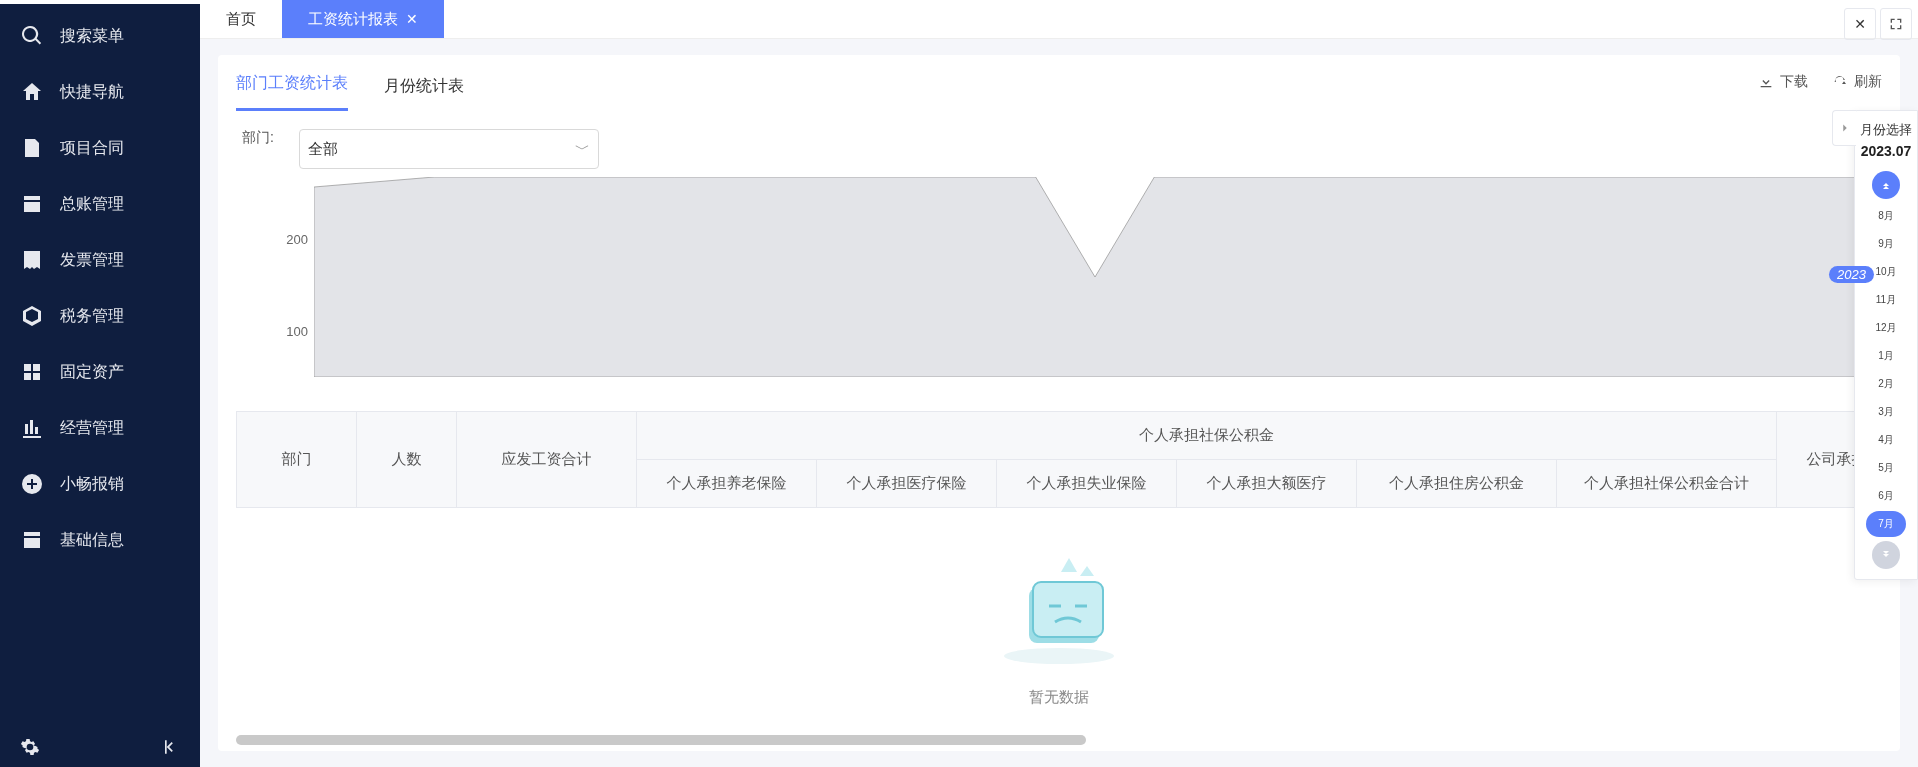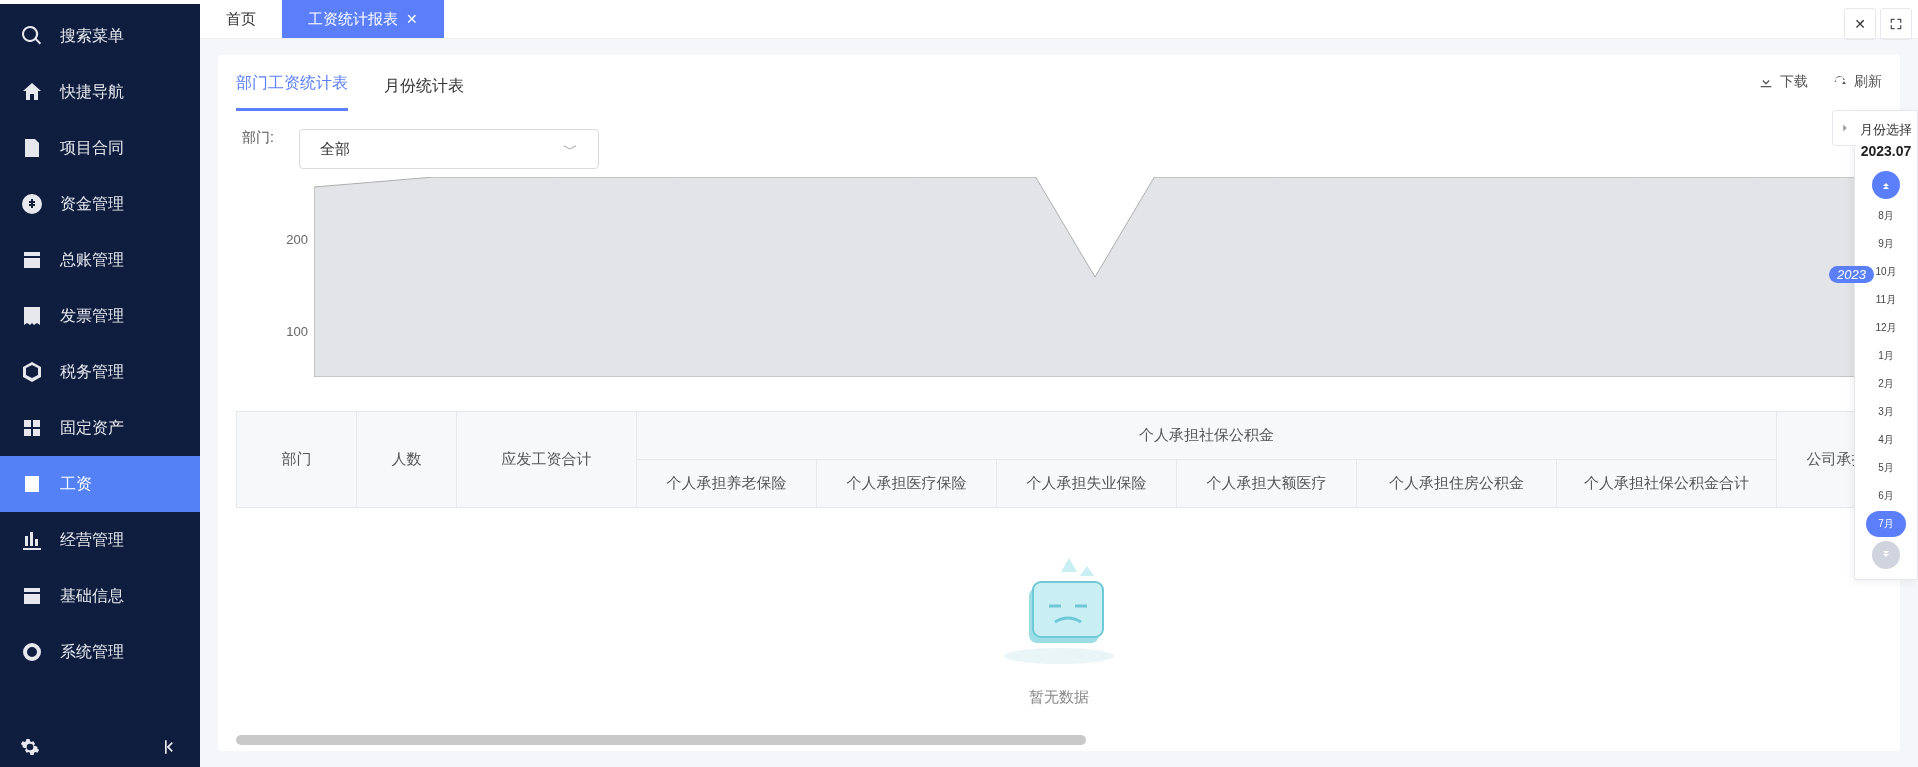--- a/index.html
+++ b/index.html
@@ -101,21 +101,21 @@
   .toolbar-btn { display: flex; align-items: center; gap: 6px; cursor: pointer; font-size: 14px; }
 
   .filters {
     padding: 18px 24px 8px 24px;
     display: flex; align-items: flex-start; gap: 25px;
   }
   .filters label { color: #555; }
   .select {
     width: 300px; height: 40px; border: 1px solid #d9d9d9; border-radius: 4px;
     display: flex; align-items: center; justify-content: space-between;
-    padding: 0 20px; cursor: pointer; font-size: 15px;
+    padding: 0 8px; cursor: pointer; font-size: 15px;
     color: #333;
   }
   .select .chev { color: #999; }
 
   .chart-area {
     height: 220px; position: relative;
     margin: 0 24px 8px 56px;
   }
   .chart-label {
     position: absolute; left: 0; transform: translateY(-50%);
@@ -219,28 +219,20 @@
       <span class="icon">
           <svg viewBox="0 0 24 24">
             <path d="M5 3h10l4 4v14H5zM7 8h8v2H7zm0 4h8v2H7zm0 4h5v2H7z"></path>
           </svg>
         </span>
       <span class="label">项目合同</span>
     </div>
     <div class="sidebar-item">
       <span class="icon">
           <svg viewBox="0 0 24 24">
-            <path d="M12 2a10 10 0 100 20 10 10 0 000-20zm-1 5h2v2h2v2h-2v1h2v2h-2v2h-2v-2H9v-2h2v-1H9V9h2z"></path>
-          </svg>
-        </span>
-      <span class="label">资金管理</span>
-    </div>
-    <div class="sidebar-item">
-      <span class="icon">
-          <svg viewBox="0 0 24 24">
             <path d="M4 4h16v4H4zm0 6h16v10H4zm3 3h4v2H7zm6 0h4v2h-4z"></path>
           </svg>
         </span>
       <span class="label">总账管理</span>
     </div>
     <div class="sidebar-item">
       <span class="icon">
           <svg viewBox="0 0 24 24">
             <path d="M4 3h16v18l-3-2-3 2-2-2-2 2-3-2-3 2zM7 7h10v2H7zm0 4h10v2H7z"></path>
           </svg>
@@ -256,51 +248,43 @@
       <span class="label">税务管理</span>
     </div>
     <div class="sidebar-item">
       <span class="icon">
           <svg viewBox="0 0 24 24">
             <path d="M4 4h7v7H4zm9 0h7v7h-7zM4 13h7v7H4zm9 0h7v7h-7z"></path>
           </svg>
         </span>
       <span class="label">固定资产</span>
     </div>
-    <div class="sidebar-item active">
-      <span class="icon">
-          <svg viewBox="0 0 24 24">
-            <path d="M5 4h14v16H5zm3 3h8v2H8zm0 4h8v2H8zm0 4h5v2H8z"></path>
-          </svg>
-        </span>
-      <span class="label">工资</span>
-    </div>
     <div class="sidebar-item">
       <span class="icon">
           <svg viewBox="0 0 24 24">
             <path d="M3 20h18v2H3zm2-2V8h3v10zm5 0V4h3v14zm5 0v-7h3v7z"></path>
           </svg>
         </span>
       <span class="label">经营管理</span>
     </div>
     <div class="sidebar-item">
       <span class="icon">
           <svg viewBox="0 0 24 24">
+            <path d="M12 2a10 10 0 100 20 10 10 0 000-20zm5 11h-4v4h-2v-4H7v-2h4V7h2v4h4z"></path>
+          </svg>
+        </span>
+      <span class="label">小畅报销</span>
+    </div>
+    <div class="sidebar-item">
+      <span class="icon">
+          <svg viewBox="0 0 24 24">
             <path d="M4 4h16v4H4zm0 6h16v10H4zm3 3h10v2H7z"></path>
           </svg>
         </span>
       <span class="label">基础信息</span>
-    </div>
-    <div class="sidebar-item">
-      <span class="icon">
-          <svg viewBox="0 0 24 24">
-            <path d="M12 3a9 9 0 00-9 9 9 9 0 009 9 9 9 0 009-9 9 9 0 00-9-9zm0 4a5 5 0 110 10 5 5 0 010-10z"></path>
-          </svg>
-        </span>
-      <span class="label">系统管理</span>
     </div>
   </div>
   <div class="sidebar-bottom">
     <span class="icon"><svg viewBox="0 0 24 24">
           <path d="M12 8a4 4 0 100 8 4 4 0 000-8zm9 4a9 9 0 01-.2 1.9l2.1 1.6-2 3.5-2.5-1a7 7 0 01-1.6.9l-.4 2.6h-4l-.4-2.6a7 7 0 01-1.6-.9l-2.5 1-2-3.5 2.1-1.6A9 9 0 013 12a9 9 0 01.2-1.9L1.1 8.5l2-3.5 2.5 1a7 7 0 011.6-.9L7.6 2.5h4l.4 2.6a7 7 0 011.6.9l2.5-1 2 3.5-2.1 1.6A9 9 0 0121 12z"></path>
         </svg></span>
     <span class="icon"><svg viewBox="0 0 24 24">
           <path d="M14 6l-6 6 6 6 1.4-1.4L11 12l4.4-4.6zM6 4h2v16H6z"></path>
         </svg></span>
   </div>

